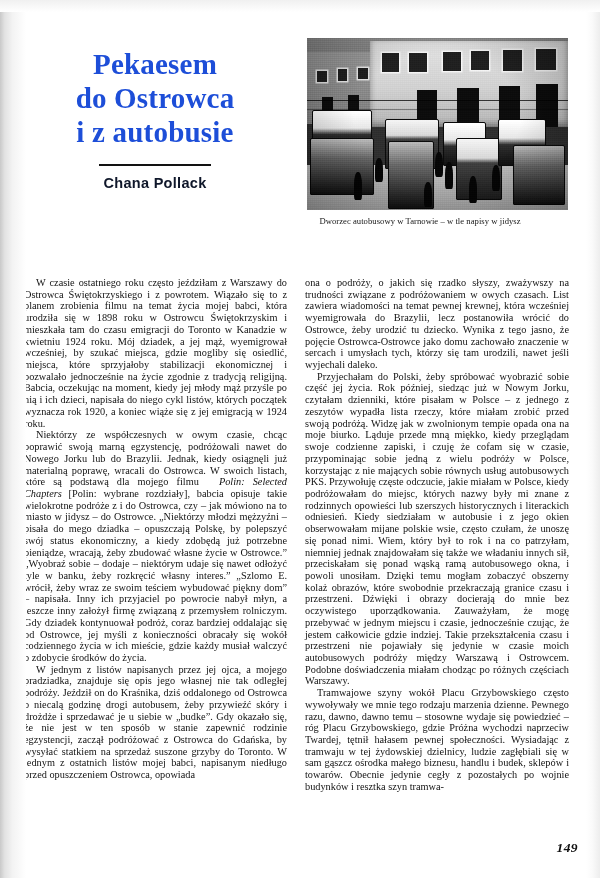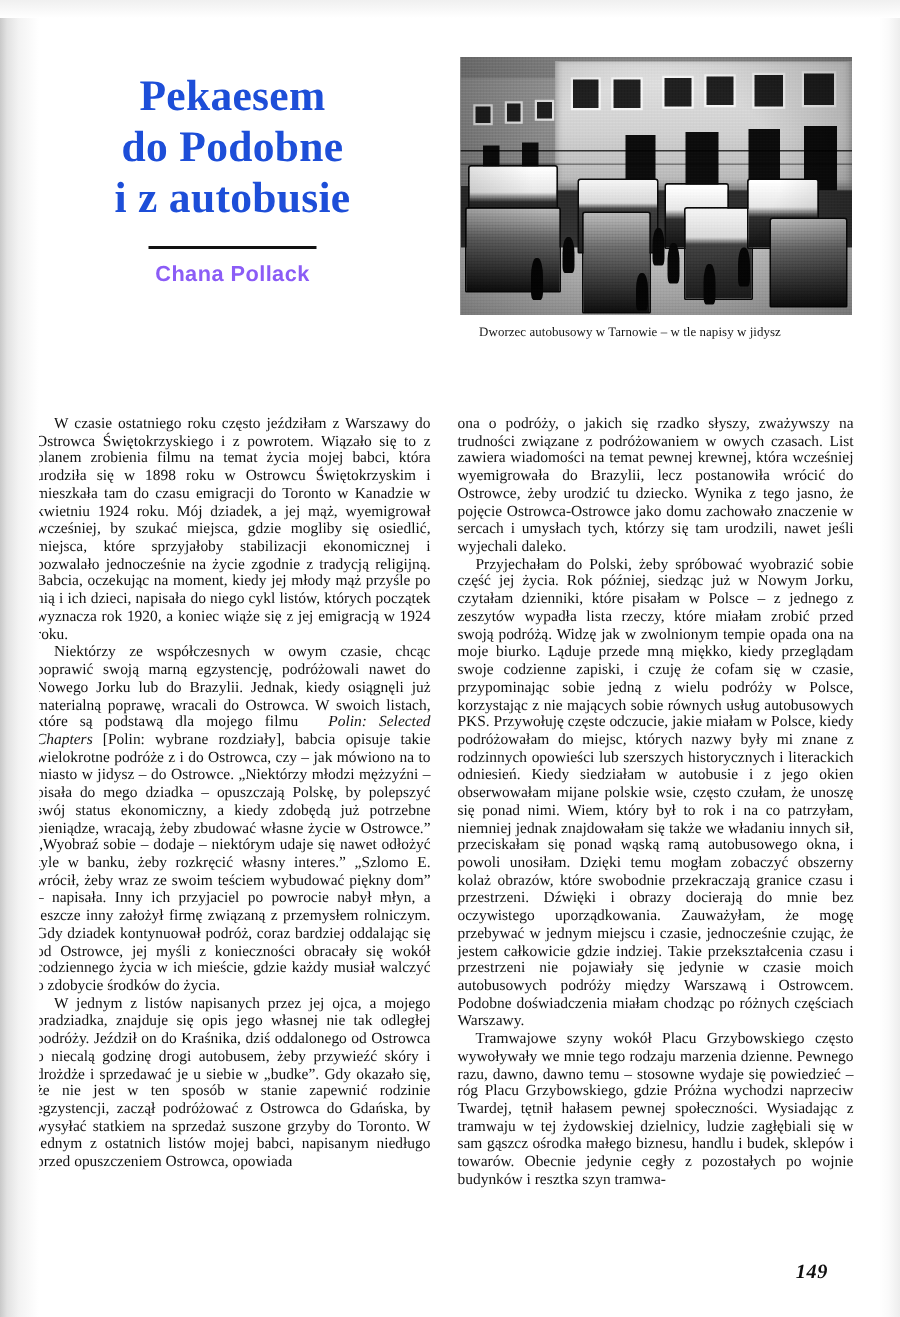--- a/index.html
+++ b/index.html
@@ -69,21 +69,21 @@
     width: 112px;
     height: 0;
     border-top: 2px solid #121212;
     margin: 14px auto 9px auto;
   }
   .byline {
     font-family: "Liberation Sans", sans-serif;
     font-weight: bold;
     font-size: 14.5px;
     letter-spacing: 0.3px;
-    color: #8b5cf6;
+    color: #0f172a;
     margin: 0;
     text-align: center;
   }
 
   
   .photo-figure {
     position: absolute;
     left: 307px;
     top: 38px;
     width: 226px;
@@ -187,39 +187,39 @@
   .col p {
     margin: 0;
     text-indent: 12px;
   }
   .col p.no-indent { text-indent: 0; }
   .col i { font-style: italic; margin-left: 12px; }
 
   
   .folio {
     position: absolute;
-    right: 48px;
+    right: 22px;
     bottom: 22px;
     font-family: "Liberation Serif", serif;
     font-style: italic;
     font-weight: bold;
     font-size: 13.5px;
     color: #0f0f0f;
     letter-spacing: 0.4px;
   }
 </style>
 </head>
 <body>
 
 <div class="page">
 
   <div class="headline-block">
     <h1 class="headline">
       <span class="line">Pekaesem</span>
-      <span class="line">do Podobne</span>
+      <span class="line">do Ostrowca</span>
       <span class="line">i z autobusie</span>
     </h1>
     <div class="byline-rule"></div>
     <p class="byline">Chana Pollack</p>
   </div>
 
   <figure class="photo-figure" style="margin:0;">
     <div class="photo-frame">
       <div class="ph-sky"></div>
       <div class="ph-building2">

